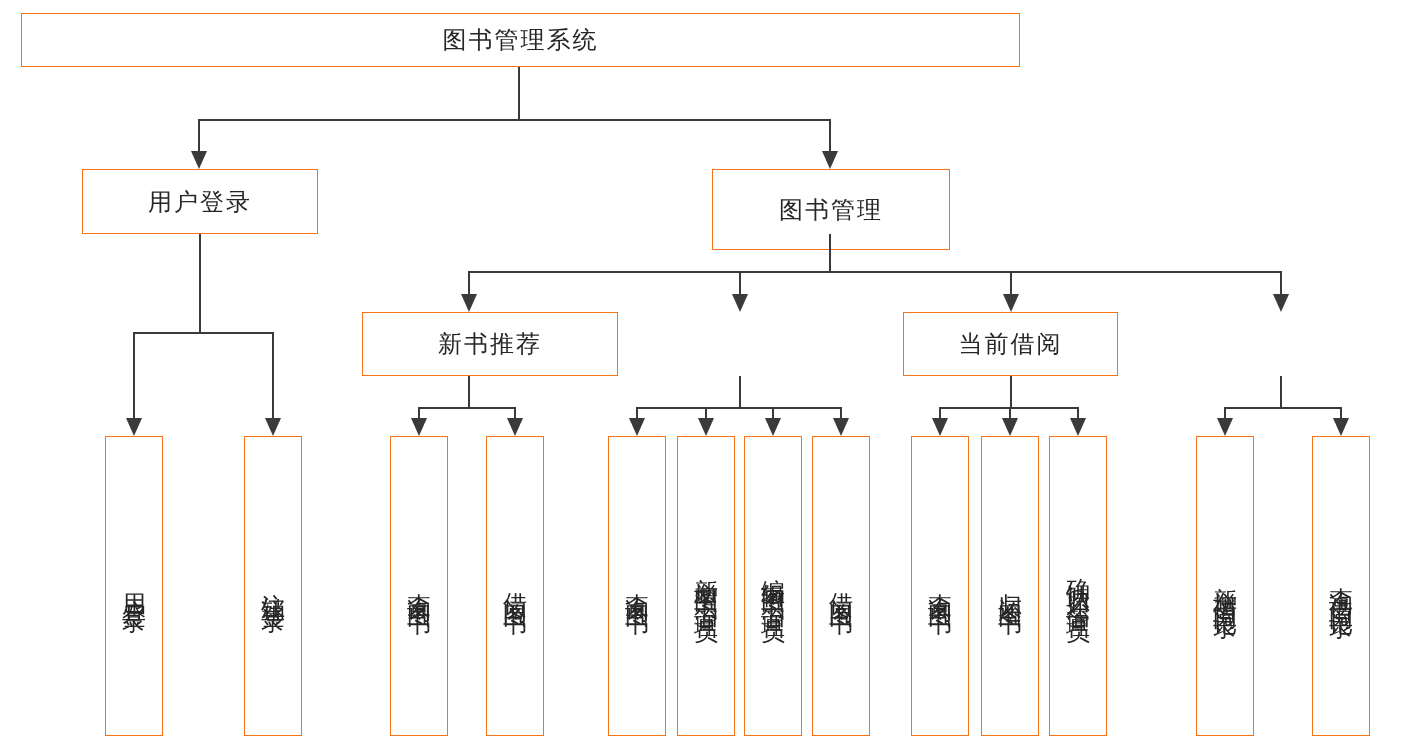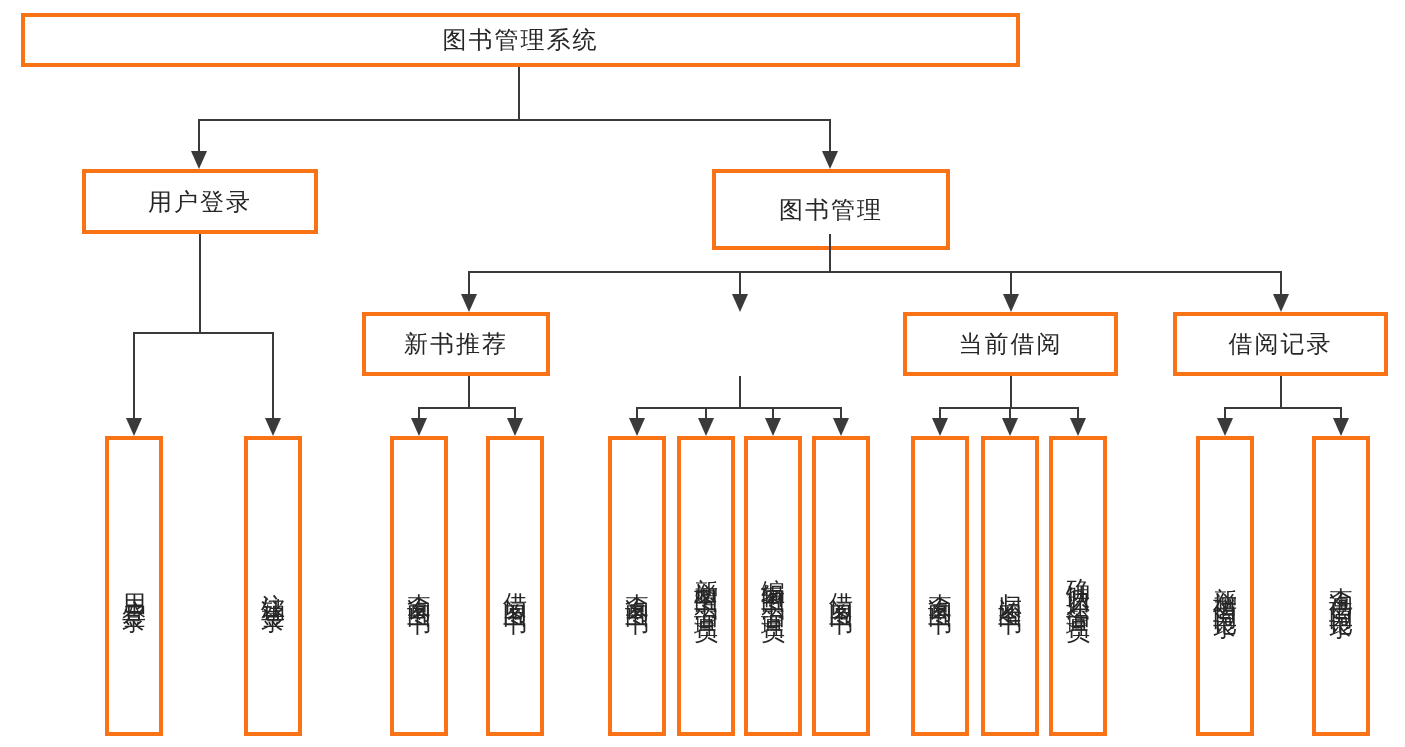--- a/index.html
+++ b/index.html
@@ -12,21 +12,21 @@
     position: relative;
     width: 1405px;
     height: 747px;
     background: #ffffff;
     overflow: hidden;
   }
   .box {
     position: absolute;
     box-sizing: border-box;
     background: #ffffff;
-    border: 4px solid #f97316;
+    border: 1px solid #f97316;
     display: flex;
     align-items: center;
     justify-content: center;
   }
   .box .lbl {
     font-size: 24px;
     letter-spacing: 2px;
     color: #262626;
     white-space: nowrap;
   }
@@ -74,28 +74,25 @@
     <span class="lbl">图书管理系统</span>
   </div>
 
   <div class="box" style="left:82px;top:169px;width:236px;height:65px">
     <span class="lbl">用户登录</span>
   </div>
   <div class="box" style="left:712px;top:169px;width:238px;height:81px">
     <span class="lbl">图书管理</span>
   </div>
 
-  <div class="box" style="left:362px;top:312px;width:188px;height:64px">
+  <div class="box" style="left:362px;top:312px;width:256px;height:64px">
     <span class="lbl">新书推荐</span>
   </div>
   <div class="box" style="left:903px;top:312px;width:215px;height:64px">
     <span class="lbl">当前借阅</span>
-  </div>
-  <div class="box" style="left:1173px;top:312px;width:215px;height:64px">
-    <span class="lbl">借阅记录</span>
   </div>
 
   <div class="box leaf" style="left:105px;top:436px">
     <span class="vlbl">用户登录</span>
   </div>
   <div class="box leaf" style="left:244px;top:436px">
     <span class="vlbl">注销登录</span>
   </div>
   <div class="box leaf" style="left:390px;top:436px">
     <span class="vlbl">查询图书</span>

